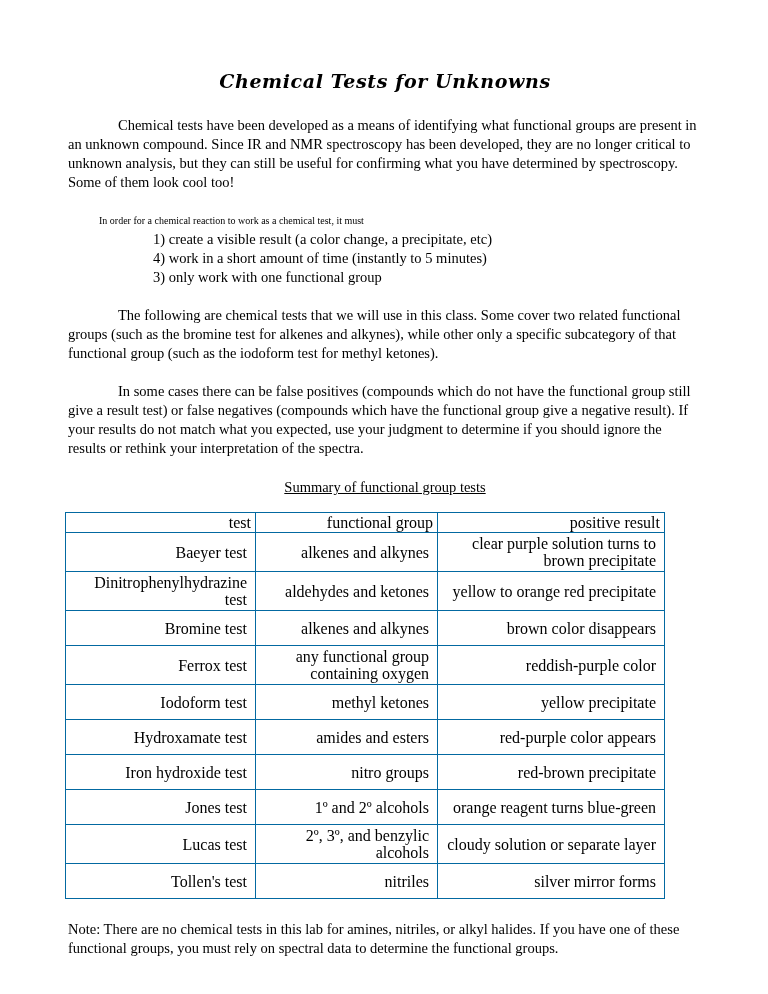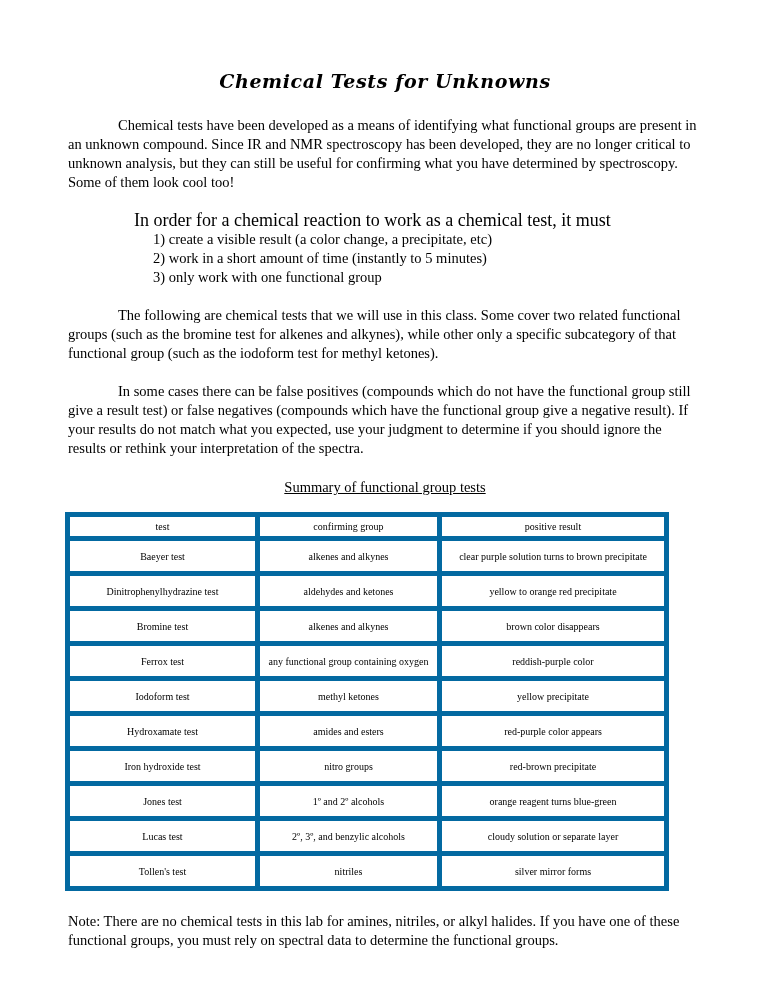--- a/index.html
+++ b/index.html
@@ -24,23 +24,23 @@
     margin-bottom: 24px;
   }
   .para {
     font-size: 14.5px;
     line-height: 19px;
     margin-bottom: 19px;
     text-align: left;
   }
   .indent { text-indent: 50px; }
   .req-intro {
-    font-size: 18px;
+    font-size: 10px;
     line-height: 19px;
-    margin-left: 66px;
+    margin-left: 31px;
   }
   .req-item {
     font-size: 14.5px;
     line-height: 19px;
     margin-left: 85px;
   }
   .req-block { margin-bottom: 19px; }
   .table-heading {
     text-align: center;
     font-size: 14.5px;
@@ -48,24 +48,24 @@
     margin: 20px 0 15px 0;
   }
   .table-heading span { text-decoration: underline; }
   table.tests {
     border-collapse: collapse;
     width: 599px;
     margin-left: -3px;
     table-layout: fixed;
   }
   table.tests th, table.tests td {
-    border: 5px solid #0369a1;
-    text-align: center;
+    border: 1px solid #0369a1;
+    text-align: right;
     vertical-align: middle;
-    font-size: 10px;
+    font-size: 16px;
     line-height: 17px;
   }
   table.tests th {
     font-weight: normal;
     height: 20px;
     padding: 1px 4px;
   }
   table.tests td {
     height: 35px;
     padding: 2px 8px;
@@ -83,42 +83,42 @@
 
 <div class="page">
 
   <h1 class="title">Chemical Tests for Unknowns</h1>
 
   <p class="para indent">Chemical tests have been developed as a means of identifying what functional groups are present in an unknown compound.  Since IR and NMR spectroscopy has been developed, they are no longer critical to unknown analysis, but they can still be useful for confirming what you have determined by spectroscopy.  Some of them look cool too!</p>
 
   <div class="req-block">
     <div class="req-intro">In order for a chemical reaction to work as a chemical test, it must</div>
     <div class="req-item">1) create a visible result (a color change, a precipitate, etc)</div>
-    <div class="req-item">2) work in a short amount of time (instantly to 5 minutes)</div>
+    <div class="req-item">4) work in a short amount of time (instantly to 5 minutes)</div>
     <div class="req-item">3) only work with one functional group</div>
   </div>
 
   <p class="para indent">The following are chemical tests that we will use in this class.  Some cover two related functional groups (such as the bromine test for alkenes and alkynes), while other only a specific subcategory of that functional group (such as the iodoform test for methyl ketones).</p>
 
   <p class="para indent">In some cases there can be false positives (compounds which do not have the functional group still give a result test) or false negatives (compounds which have the functional group give a negative result).  If your results do not match what you expected, use your judgment to determine if you should ignore the results or rethink your interpretation of the spectra.</p>
 
   <div class="table-heading">
     <span>Summary of functional group tests</span>
   </div>
 
   <table class="tests">
     <colgroup>
       <col class="c1">
         <col class="c2">
         <col class="c3">
     </colgroup>
     <thead>
       <tr>
         <th>test</th>
-        <th>confirming group</th>
+        <th>functional group</th>
         <th>positive result</th>
       </tr>
     </thead>
     <tbody>
       <tr>
         <td>Baeyer test</td>
         <td>alkenes and alkynes</td>
         <td>clear purple solution turns to brown precipitate</td>
       </tr>
       <tr>

